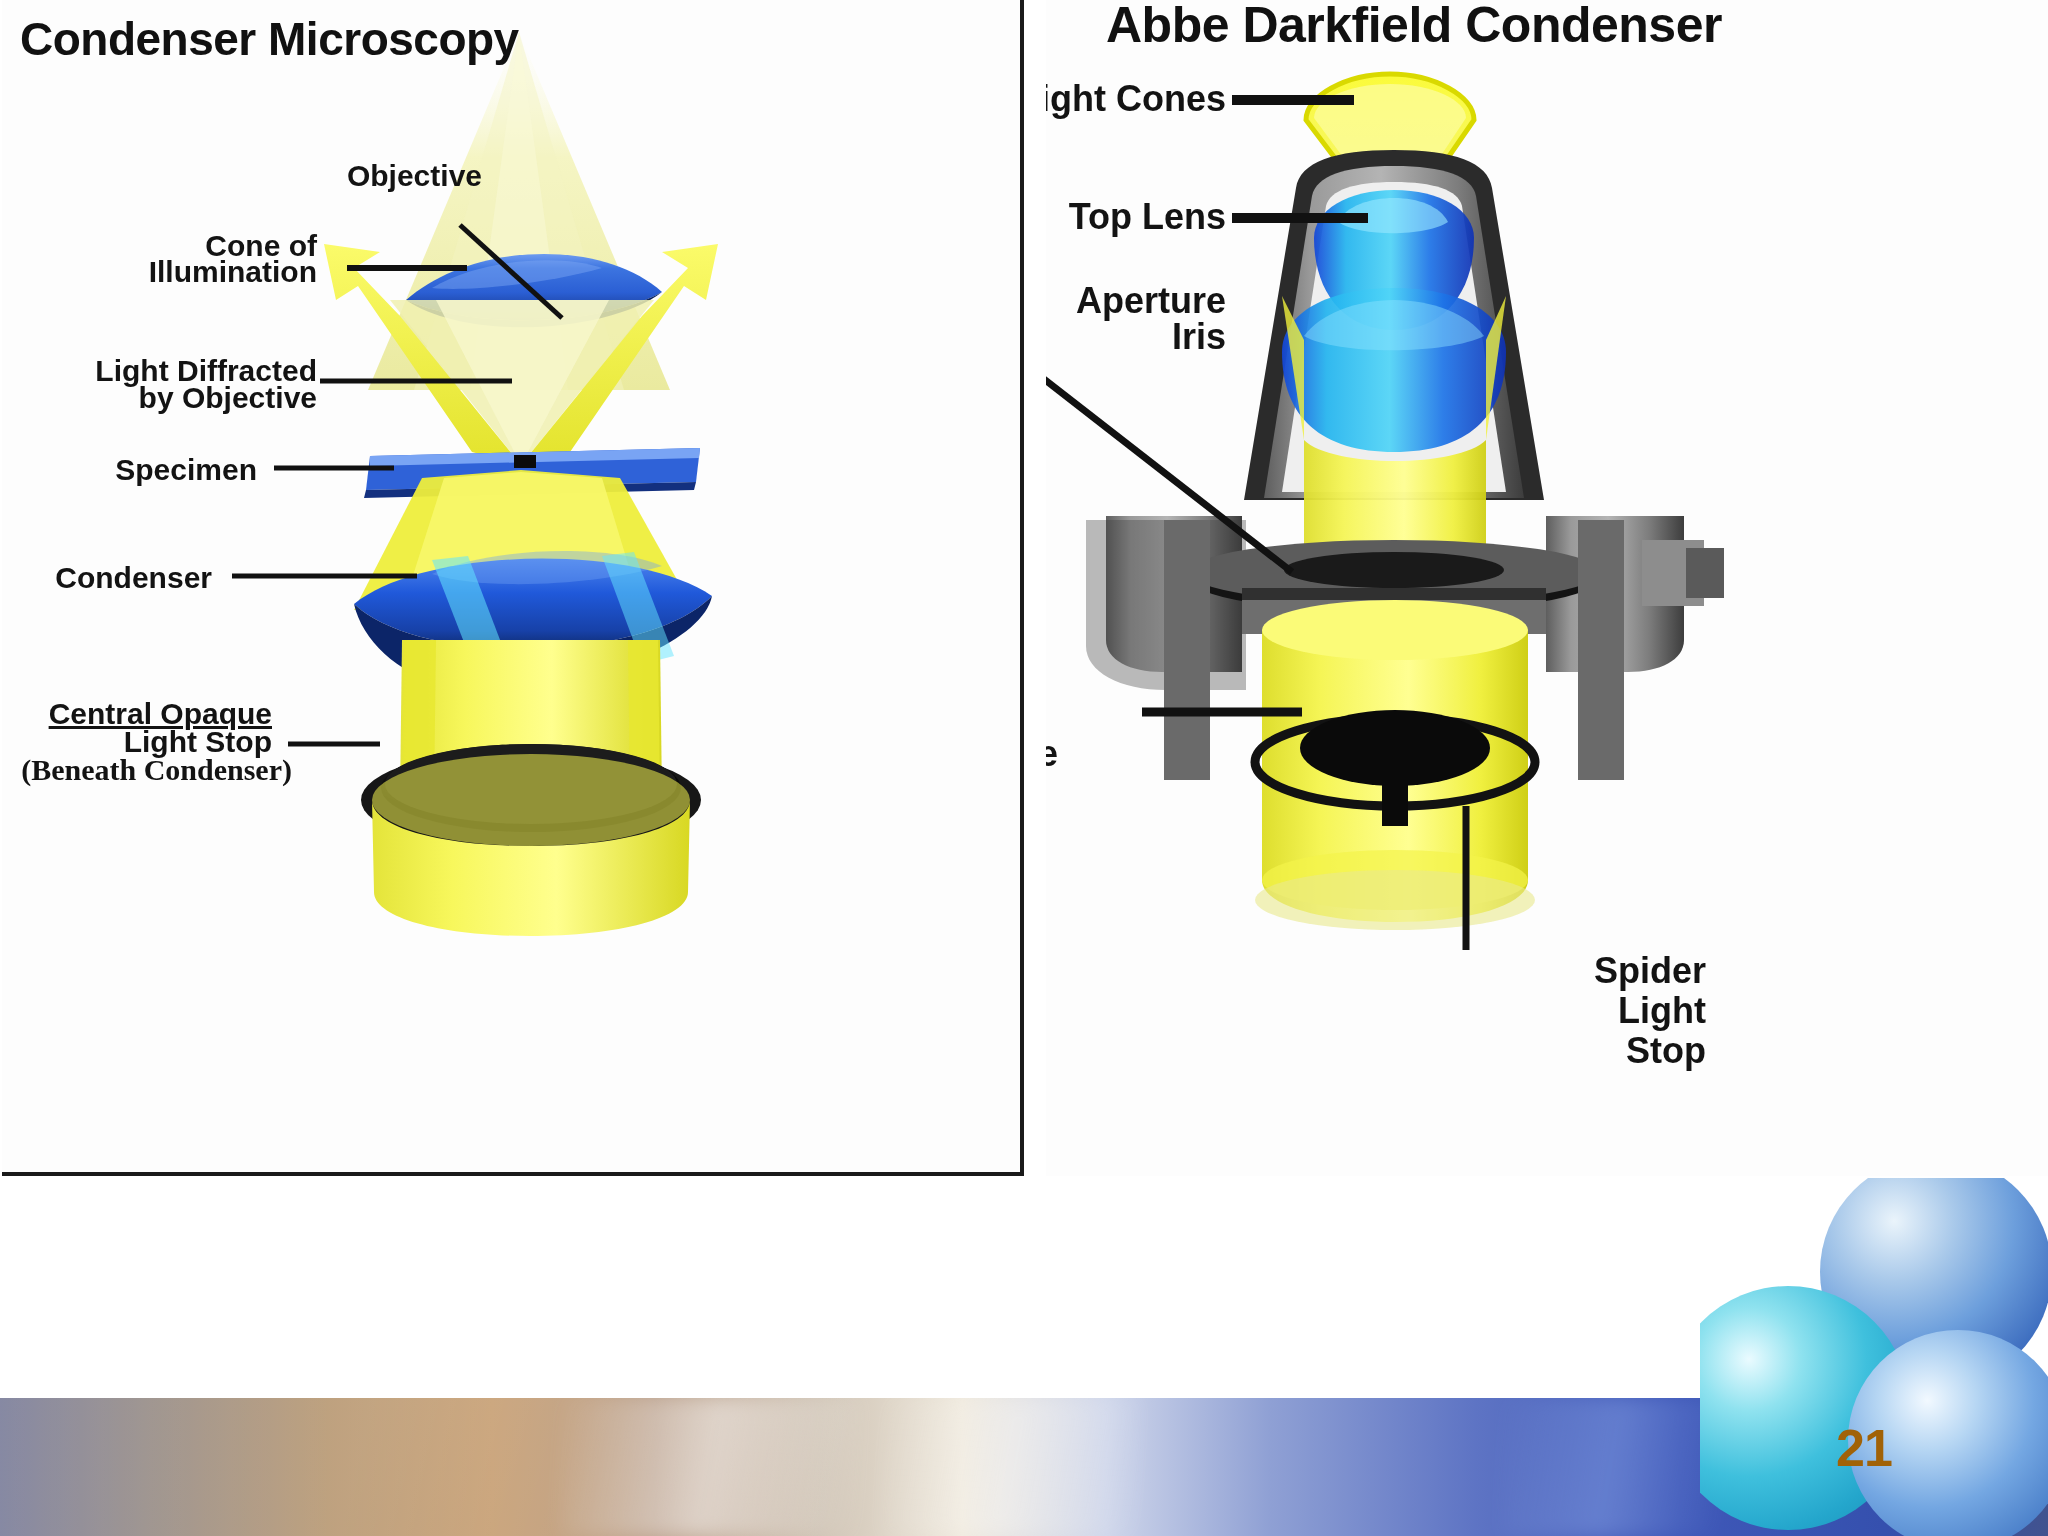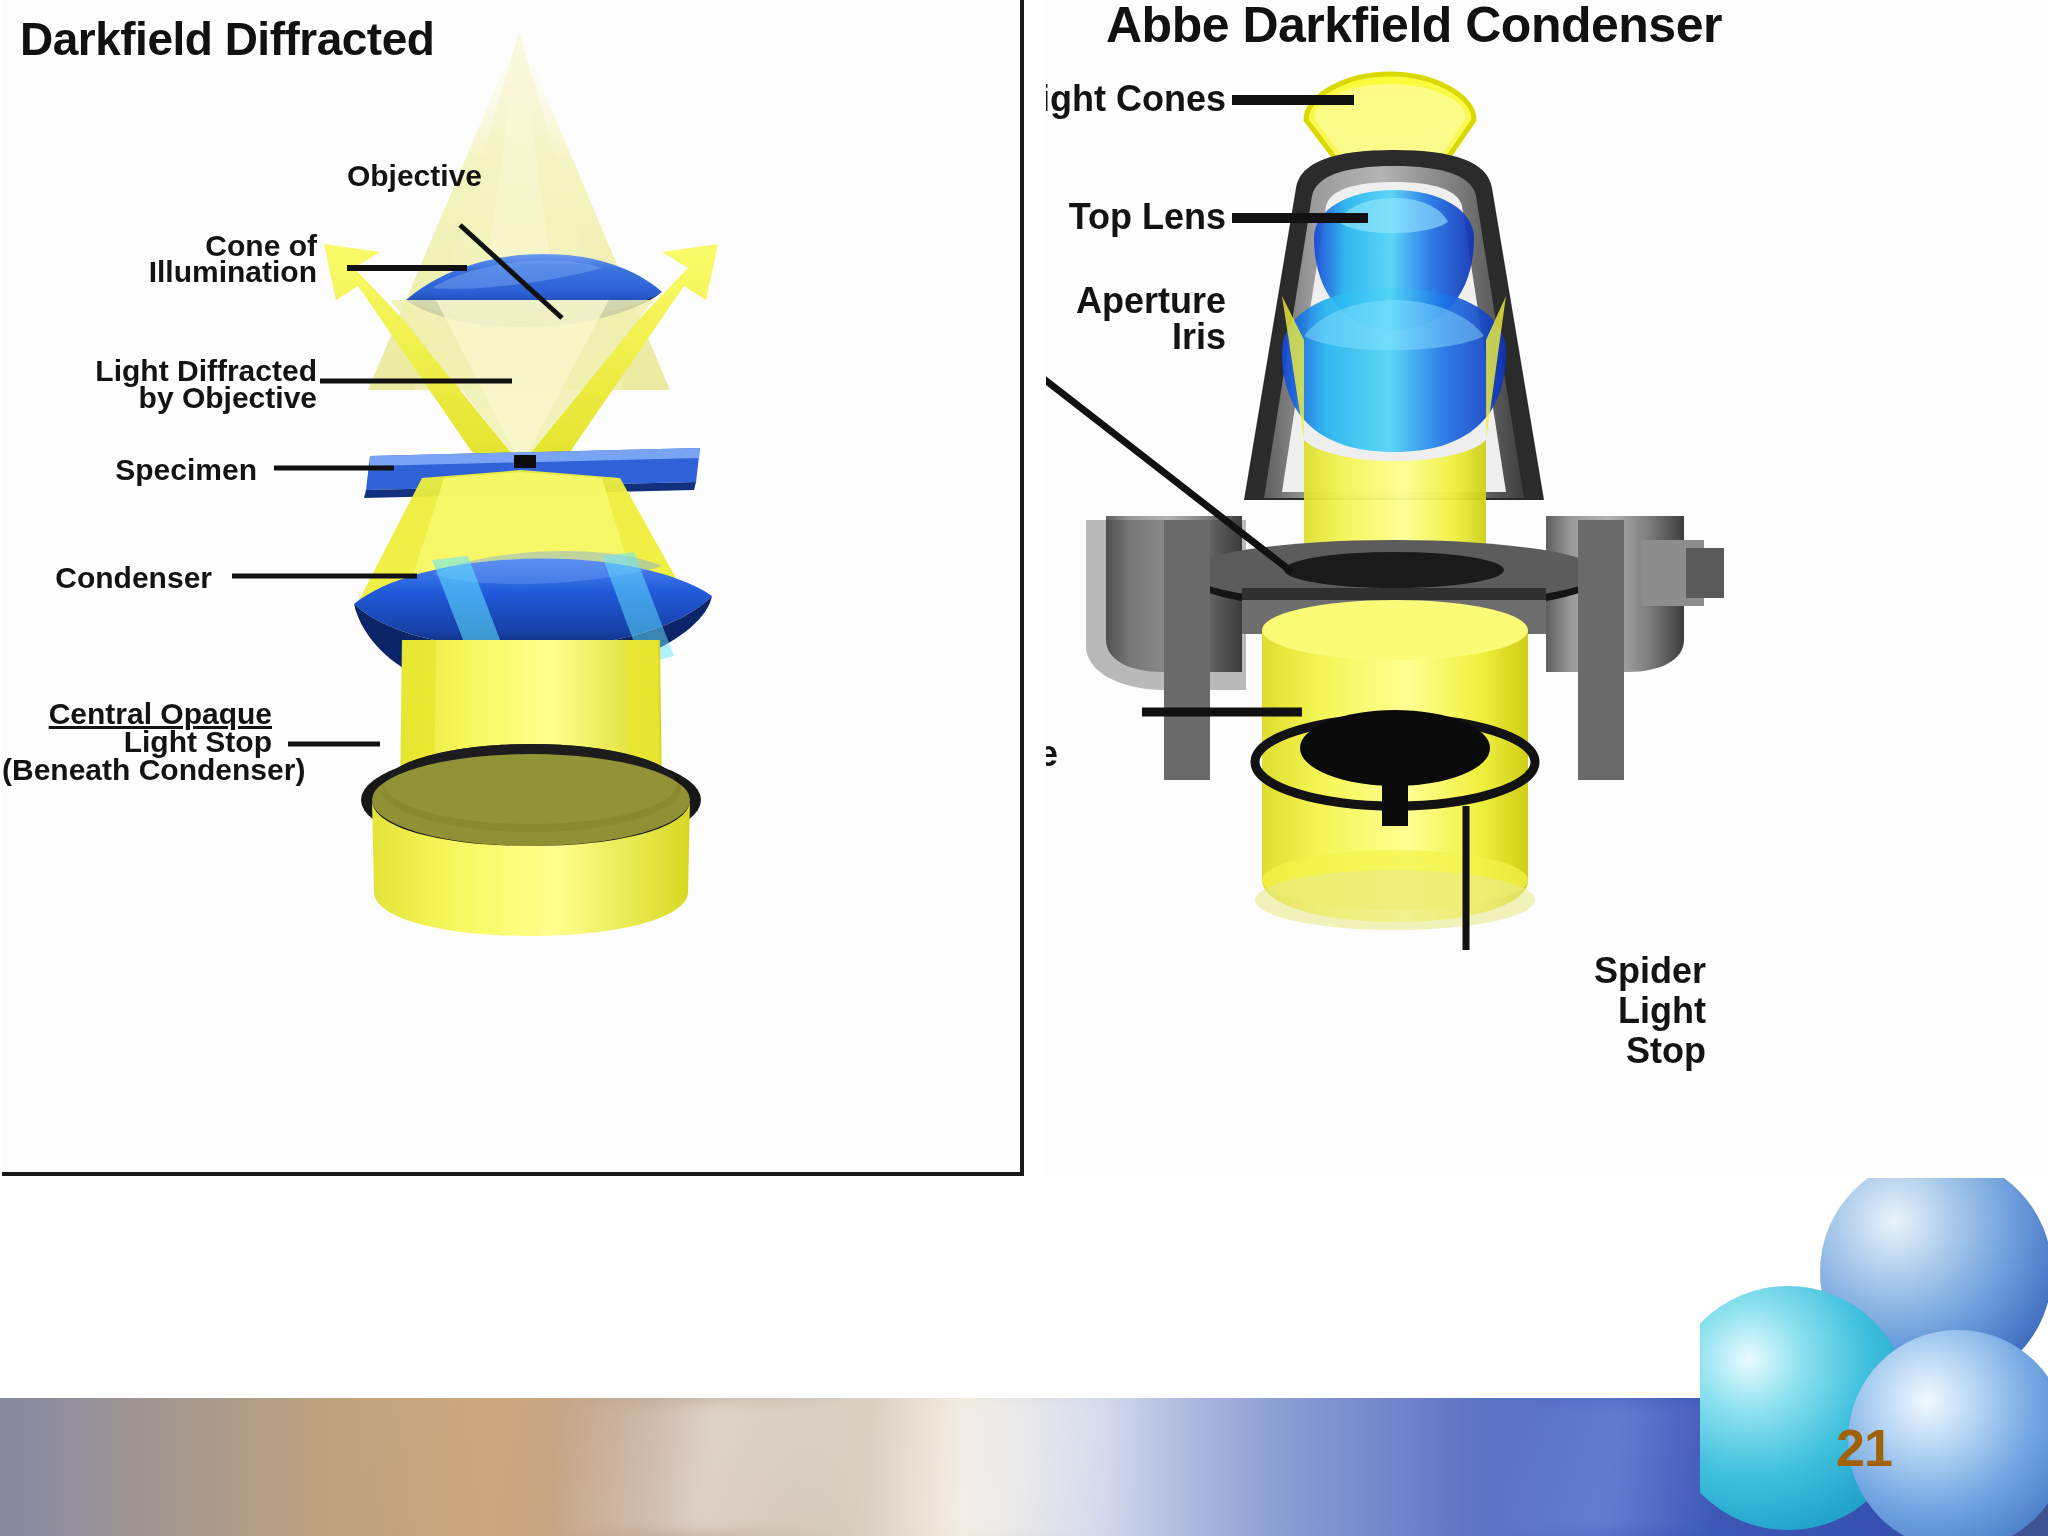--- a/index.html
+++ b/index.html
@@ -179,37 +179,37 @@
         <g stroke="#111" fill="none">
           <line x1="345" y1="268" x2="465" y2="268" stroke-width="6"></line>
           <line x1="458" y1="225" x2="560" y2="318" stroke-width="5"></line>
           <line x1="318" y1="381" x2="510" y2="381" stroke-width="5"></line>
           <line x1="272" y1="468" x2="392" y2="468" stroke-width="5"></line>
           <line x1="230" y1="576" x2="415" y2="576" stroke-width="5"></line>
           <line x1="286" y1="744" x2="378" y2="744" stroke-width="5"></line>
         </g>
       </svg>
 
-      <div class="fig-title title-left">Darkfield Diffracted</div>
+      <div class="fig-title title-left">Condenser Microscopy</div>
 
       <div class="lbl c" style="left:260px; top:160px; width:220px;">Objective</div>
 
       <div class="lbl r" style="left:60px; top:230px; width:255px;">Cone of</div>
       <div class="lbl r" style="left:60px; top:256px; width:255px;">Illumination</div>
 
       <div class="lbl c" style="left:60px; top:355px; width:255px;">Light Diffracted</div>
       <div class="lbl c" style="left:60px; top:382px; width:255px;">by Objective</div>
 
       <div class="lbl r" style="left:40px; top:454px; width:215px;">Specimen</div>
 
       <div class="lbl r" style="left:20px; top:562px; width:190px;">Condenser</div>
 
       <div class="lbl c" style="left:20px; top:698px; width:250px;text-decoration:underline;">Central Opaque</div>
       <div class="lbl c" style="left:20px; top:726px; width:250px;">Light Stop</div>
-      <div class="lbl c" style="left:0px;  top:754px; width:290px;">(Beneath Condenser)</div>
+      <div class="lbl c" style="left:0px;  top:754px; width:290px;font-family:Liberation Serif, serif;">(Beneath Condenser)</div>
     </div>
 
     <div class="panel panel-right">
 
       <svg class="overlay" width="1002" height="1176" viewBox="0 0 1002 1176">
         <defs>
           <linearGradient id="grayBodyG" x1="0" y1="0" x2="1" y2="0">
             <stop offset="0%" stop-color="#5e5e5e"></stop>
             <stop offset="18%" stop-color="#9a9a9a"></stop>
             <stop offset="45%" stop-color="#b4b4b4"></stop>

